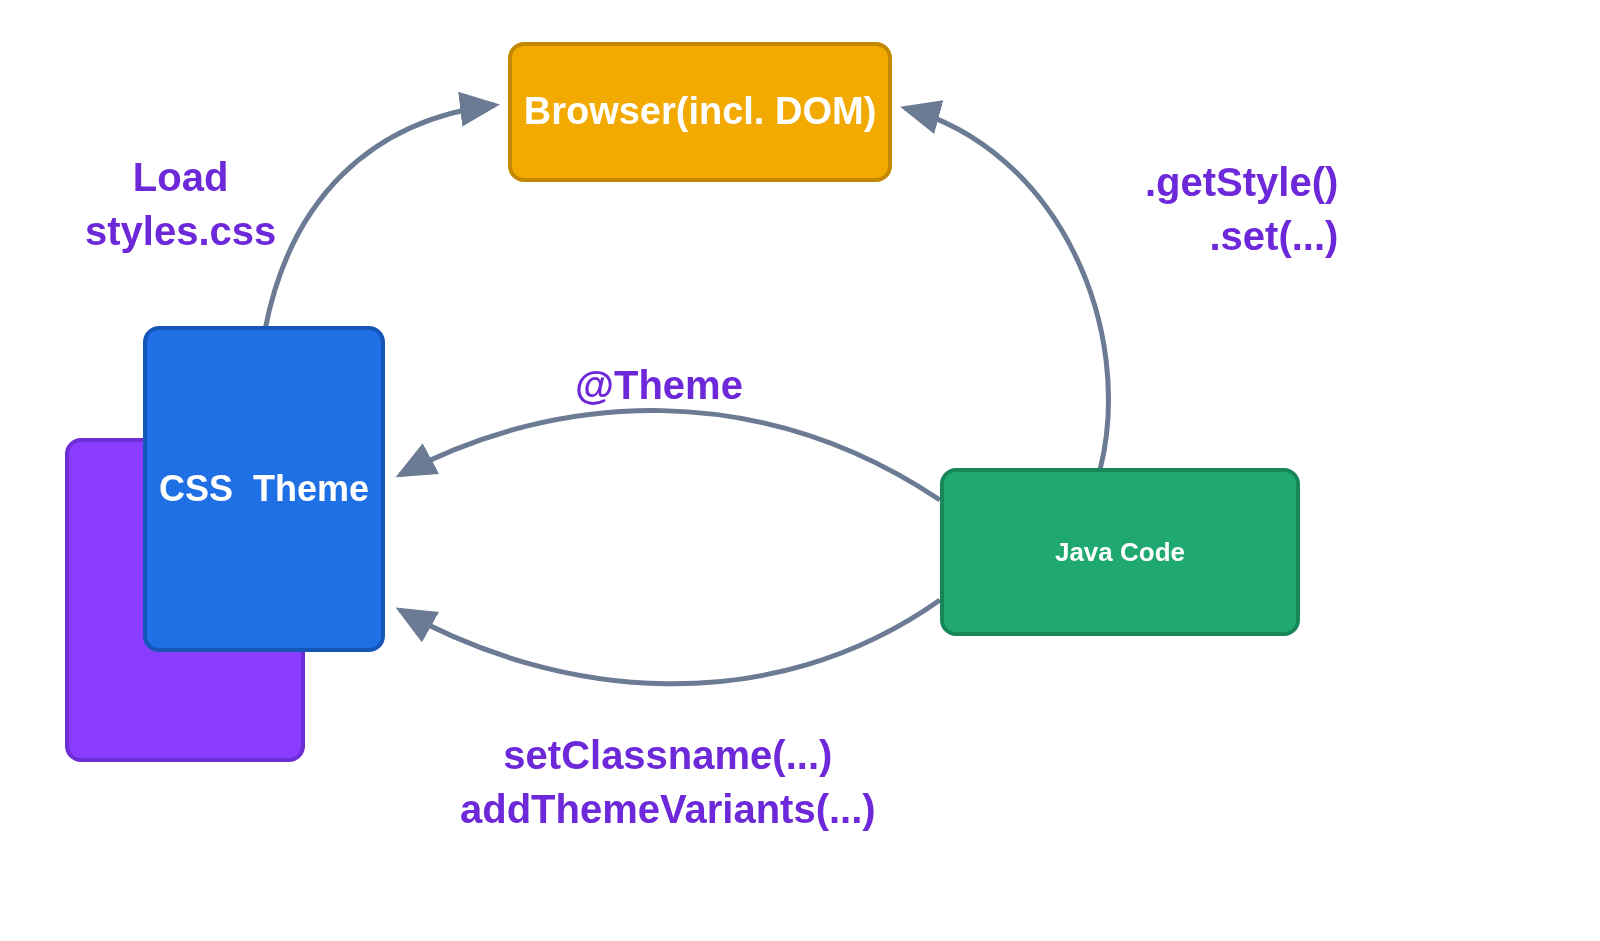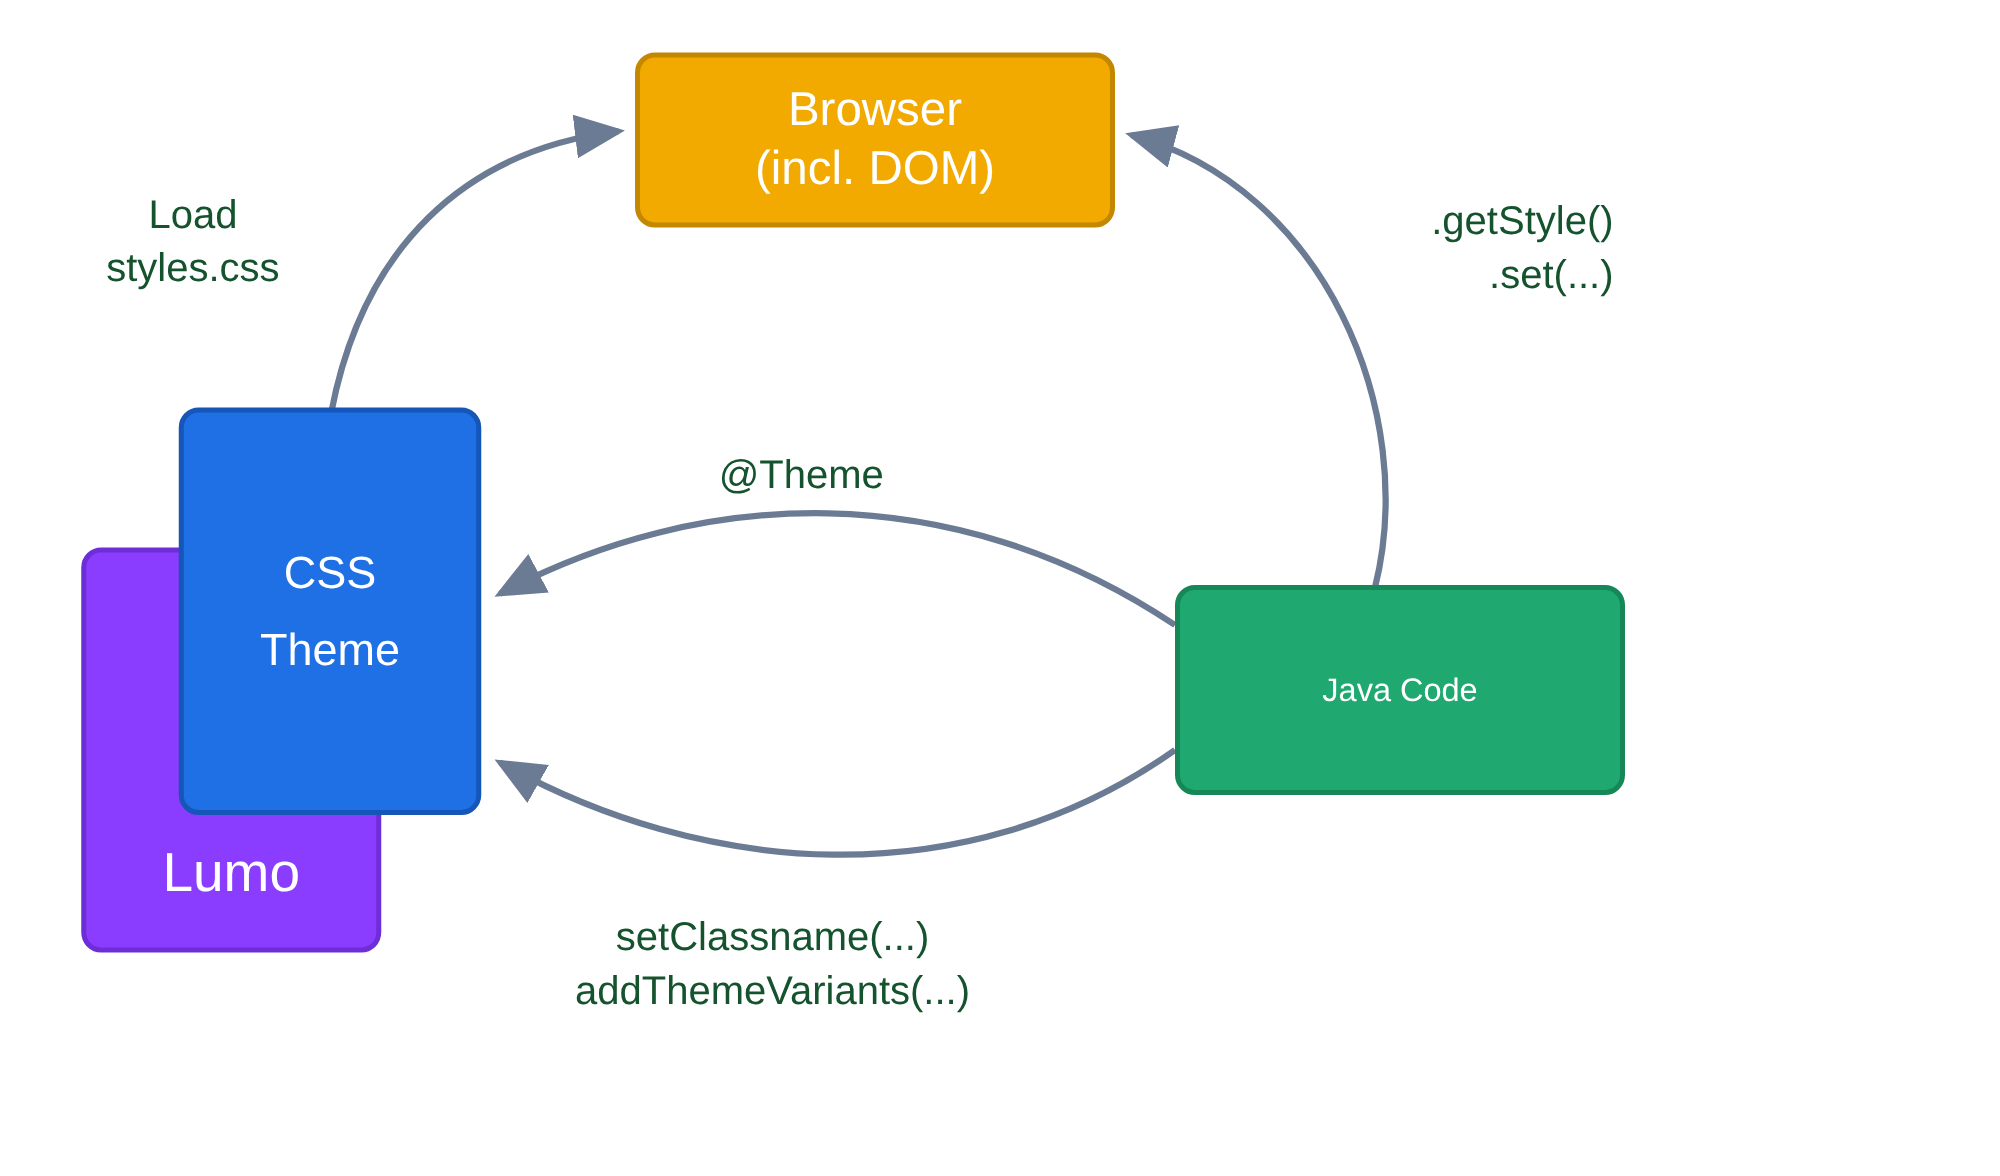--- a/index.html
+++ b/index.html
@@ -12,35 +12,35 @@
       height: 941px;
       background: #ffffff;
       font-family: Arial, Helvetica, sans-serif;
       position: relative;
       overflow: hidden;
     }
     .node {
       position: absolute;
       border-radius: 16px;
       display: flex;
-      flex-direction: column;
+      flex-direction: row;
       align-items: center;
       justify-content: center;
-      font-weight: normal;
+      font-weight: bold;
       color: #ffffff;
     }
     .node span {
       display: block;
       text-align: center;
     }
     .label {
       position: absolute;
-      color: #14532d;
-      font-weight: normal;
-      font-size: 32px;
+      color: #6d28d9;
+      font-weight: bold;
+      font-size: 40px;
       line-height: 1.35;
       white-space: nowrap;
     }
     .label span {
       display: block;
       text-align: center;
     }
     svg.connectors {
       position: absolute;
       top: 0;

